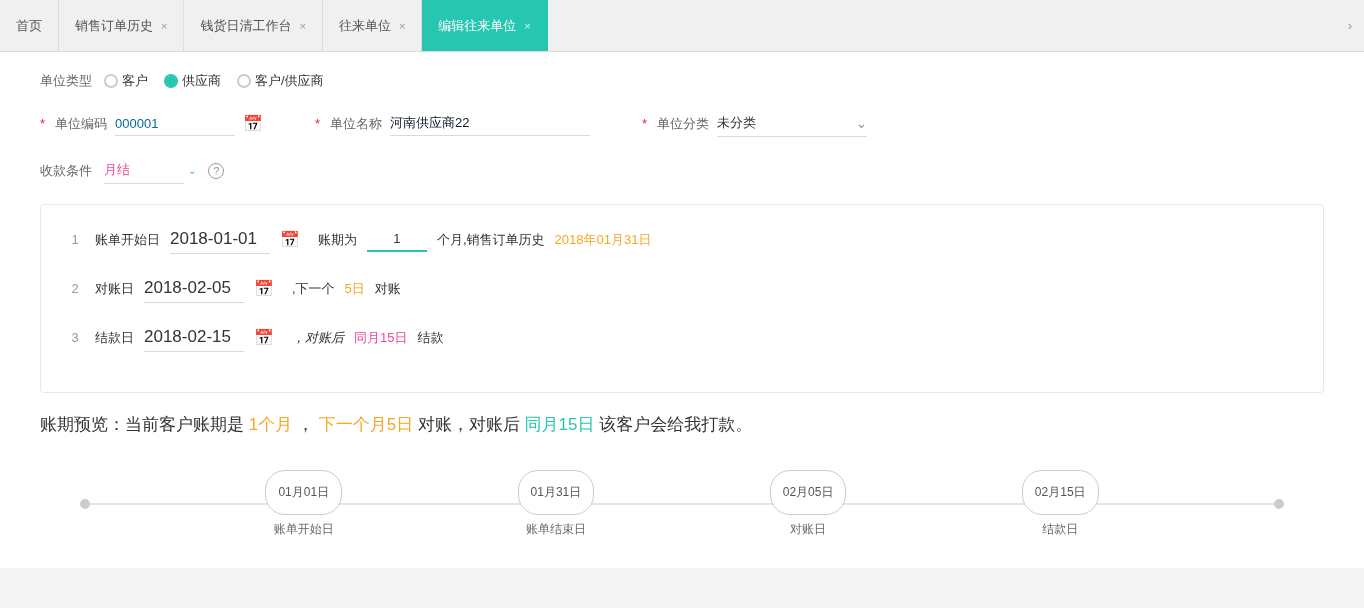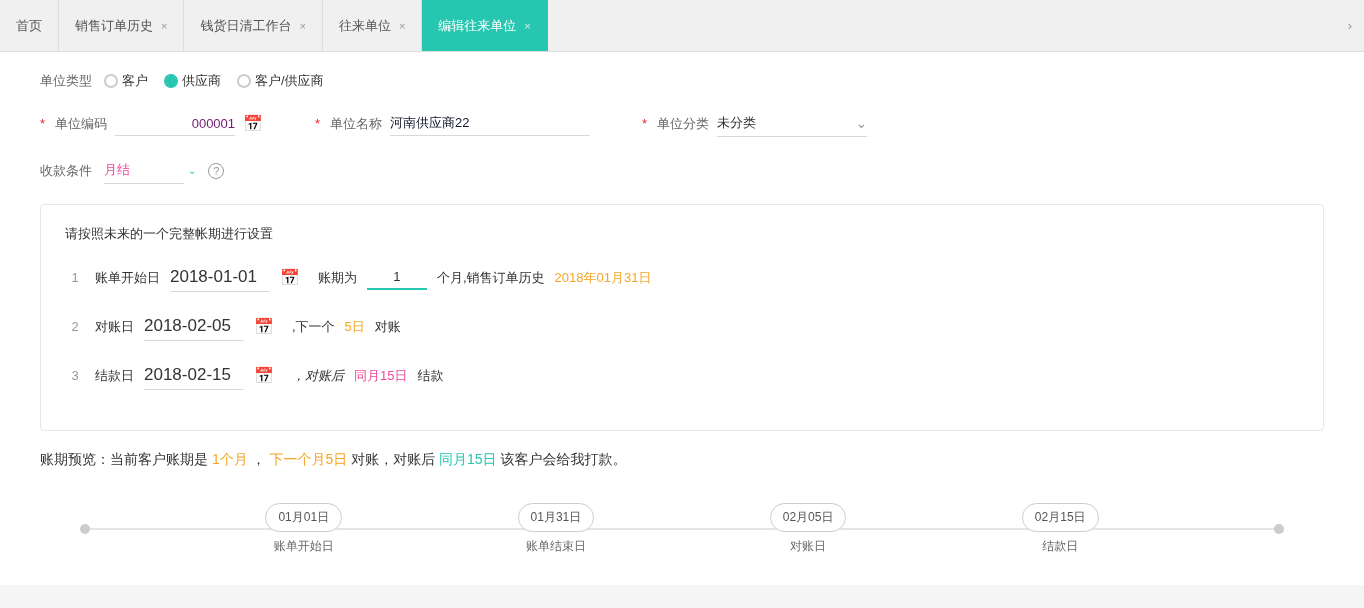--- a/index.html
+++ b/index.html
@@ -111,21 +111,21 @@
     .period-month-input {
       border: none; border-bottom: 2px solid #26c6b0;
       padding: 4px 4px; font-size: 13px; color: #333;
       outline: none; width: 60px; text-align: center;
     }
     .text-orange { color: #f5a623; }
     .text-teal { color: #ec4899; }
 
     
     .preview-text {
-      font-size: 14px; color: #333; margin-bottom: 24px;
+      font-size: 17px; color: #333; margin-bottom: 24px;
     }
     .preview-highlight-orange { color: #f5a623; font-weight: 500; }
     .preview-highlight-teal { color: #26c6b0; font-weight: 500; }
 
     
     .timeline-container {
       display: flex; align-items: center; position: relative; padding: 10px 40px;
     }
     .timeline-line {
       position: absolute; top: 50%; left: 40px; right: 40px;
@@ -137,21 +137,21 @@
       width: 100%; position: relative; z-index: 1;
     }
     .timeline-dot-start, .timeline-dot-end {
       width: 10px; height: 10px; border-radius: 50%; background: #ccc; flex-shrink: 0;
     }
     .timeline-node {
       display: flex; flex-direction: column; align-items: center; gap: 6px;
     }
     .timeline-bubble {
       border: 1px solid #ccc; border-radius: 20px;
-      padding: 5px 12px; font-size: 12px; color: #555;
+      padding: 13px 12px; font-size: 12px; color: #555;
       background: #fff; white-space: nowrap;
     }
     .timeline-node-label {
       font-size: 12px; color: #666; white-space: nowrap;
     }
   </style>
 </head>
 <body>
 
 <div class="tab-bar">
@@ -196,21 +196,21 @@
         <span class="radio-circle"></span>
         <span>客户/供应商</span>
       </div>
     </div>
   </div>
 
   <div class="form-row">
     <div class="field-group">
       <span class="required-star">*</span>
       <span class="form-label">单位编码</span>
-      <input class="field-input" type="text" value="000001" style="color: #701a75; width: 120px; text-align: right;">
+      <input class="field-input" type="text" value="000001" style="color: #0369a1; width: 120px;">
       <span class="calendar-icon">📅</span>
     </div>
     <div class="field-group" style="margin-left: 40px;">
       <span class="required-star">*</span>
       <span class="form-label">单位名称</span>
       <input class="field-input wide" type="text" value="河南供应商22" style="">
     </div>
     <div class="field-group" style="margin-left: 40px;">
       <span class="required-star">*</span>
       <span class="form-label">单位分类</span>
@@ -226,21 +226,20 @@
     <div class="select-group">
       <span class="select-field text-teal">月结</span>
       <span class="chevron-down">⌄</span>
     </div>
     <div class="help-icon">
       <span>?</span>
     </div>
   </div>
 
   <div class="period-box">
-    <div class="period-title">请按照未来的一个完整帐期进行设置</div>
 
     <div class="period-row">
       <span class="period-num">1</span>
       <span class="period-row-label">账单开始日</span>
       <input class="period-input" type="text" value="2018-01-01" style="">
       <span class="calendar-icon">📅</span>
       <span style="margin-left:8px;">账期为</span>
       <input class="period-month-input" type="text" value="1" style="">
       <span>个月,销售订单历史</span>
       <span class="text-orange">2018年01月31日</span>

